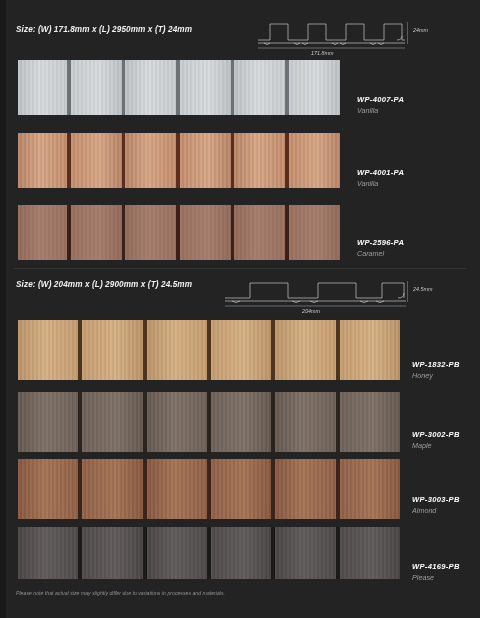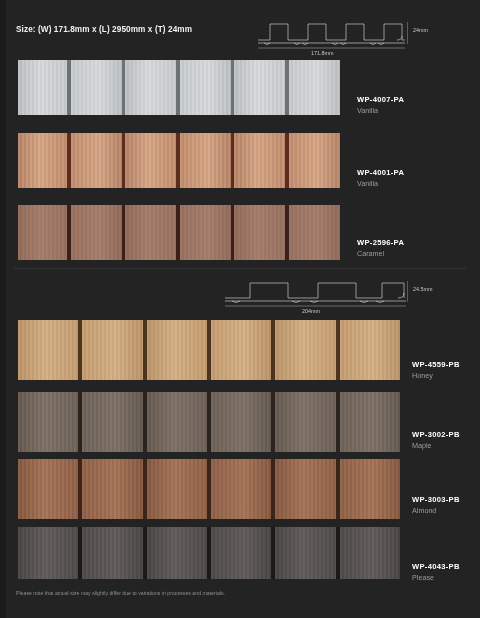--- a/index.html
+++ b/index.html
@@ -7,21 +7,21 @@
   html, body { margin:0; padding:0; }
   body {
     width: 480px;
     height: 618px;
     background: #1f1f1f;
     font-family: "Liberation Sans", sans-serif;
     color: #e8e8e8;
     overflow: hidden;
     position: relative;
   }
-  .page { position:relative; width:480px; height:618px; background:#232323; }
+  .page { position:relative; width:480px; height:618px; background:#232323;font-style:italic; }
 
   
   .left-gutter {
     position:absolute; left:0; top:0; width:6px; height:618px;
     background:#1a1a1a;
   }
 
   .section { position:relative; }
 
   .sec-head {
@@ -228,20 +228,21 @@
       <p class="code">WP-2596-PA</p>
       <p class="name">Caramel</p>
     </div>
   </div>
 
   <div class="divider" style="top:268px;"></div>
 
   <div class="section">
 
     <div class="sec-head" style="top:280px;">
+      <p class="size-line">Size: (W) 204mm x (L) 2900mm x (T) 24.5mm</p>
     </div>
 
     <div class="profile" style="left:222px; top:276px;">
       <svg width="186" height="32" viewBox="0 0 186 32">
         <g fill="none" stroke="#c8c8c8" stroke-width="0.7">
           <path d="M3,22 L28,22 L28,7 L66,7 L66,22 L84,22
                    M84,22 L96,22 L96,7 L134,7 L134,22 L150,22
                    M150,22 L160,22 L160,7 L182,7 L182,22"></path>
           <path d="M3,25 L184,25"></path>
           <path d="M10,25 q4,3 8,0 M70,25 q4,3 8,0
@@ -275,21 +276,21 @@
         <div class="gap" style="width: 4px; background: rgb(77, 52, 31);"></div>
         <div class="panel" style="width: 62px; background: linear-gradient(90deg, rgb(176, 138, 99) 0%, rgb(220, 187, 144) 45%, rgb(194, 154, 111) 100%);">
           <div class="grain" style="background: repeating-linear-gradient(90deg, rgb(194, 154, 111) 0px, rgb(220, 187, 144) 1px, rgb(194, 154, 111) 2px, rgb(176, 138, 99) 3px, rgb(194, 154, 111) 4px); opacity: 0.45;"></div>
         </div>
         <div class="gap" style="width: 4px; background: rgb(77, 52, 31);"></div>
         <div class="panel" style="width: 62px; background: linear-gradient(90deg, rgb(194, 154, 111) 0%, rgb(220, 187, 144) 55%, rgb(176, 138, 99) 100%);">
           <div class="grain" style="background: repeating-linear-gradient(90deg, rgb(194, 154, 111) 0px, rgb(220, 187, 144) 1px, rgb(194, 154, 111) 2px, rgb(176, 138, 99) 3px, rgb(194, 154, 111) 4px); opacity: 0.45;"></div>
         </div>
       </div>
     <div class="label" style="left:412px; top:360px;">
-      <p class="code">WP-4559-PB</p>
+      <p class="code">WP-1832-PB</p>
       <p class="name">Honey</p>
     </div>
 
     <div class="row" id="row-1-1" style="left:18px; top:392px; width:382px; height:60px;">
         <div class="panel" style="width: 62px; background: linear-gradient(90deg, rgb(93, 83, 75) 0%, rgb(138, 124, 112) 45%, rgb(109, 97, 89) 100%);">
           <div class="grain" style="background: repeating-linear-gradient(90deg, rgb(109, 97, 89) 0px, rgb(138, 124, 112) 1px, rgb(109, 97, 89) 2px, rgb(93, 83, 75) 3px, rgb(109, 97, 89) 4px); opacity: 0.45;"></div>
         </div>
         <div class="gap" style="width: 4px; background: rgb(42, 35, 30);"></div>
         <div class="panel" style="width: 62px; background: linear-gradient(90deg, rgb(109, 97, 89) 0%, rgb(138, 124, 112) 55%, rgb(93, 83, 75) 100%);">
           <div class="grain" style="background: repeating-linear-gradient(90deg, rgb(109, 97, 89) 0px, rgb(138, 124, 112) 1px, rgb(109, 97, 89) 2px, rgb(93, 83, 75) 3px, rgb(109, 97, 89) 4px); opacity: 0.45;"></div>
@@ -365,20 +366,20 @@
         <div class="gap" style="width: 4px; background: rgb(28, 26, 25);"></div>
         <div class="panel" style="width: 62px; background: linear-gradient(90deg, rgb(69, 65, 64) 0%, rgb(109, 104, 102) 45%, rgb(78, 74, 73) 100%);">
           <div class="grain" style="background: repeating-linear-gradient(90deg, rgb(78, 74, 73) 0px, rgb(109, 104, 102) 1px, rgb(78, 74, 73) 2px, rgb(69, 65, 64) 3px, rgb(78, 74, 73) 4px); opacity: 0.45;"></div>
         </div>
         <div class="gap" style="width: 4px; background: rgb(28, 26, 25);"></div>
         <div class="panel" style="width: 62px; background: linear-gradient(90deg, rgb(78, 74, 73) 0%, rgb(109, 104, 102) 55%, rgb(69, 65, 64) 100%);">
           <div class="grain" style="background: repeating-linear-gradient(90deg, rgb(78, 74, 73) 0px, rgb(109, 104, 102) 1px, rgb(78, 74, 73) 2px, rgb(69, 65, 64) 3px, rgb(78, 74, 73) 4px); opacity: 0.45;"></div>
         </div>
       </div>
     <div class="label" style="left:412px; top:562px;">
-      <p class="code">WP-4043-PB</p>
+      <p class="code">WP-4169-PB</p>
       <p class="name">Please</p>
     </div>
   </div>
 
   <p class="footnote" style="top:590px;">Please note that actual size may slightly differ due to variations in processes and materials.</p>
 
 </div>
 
 </body></html>

